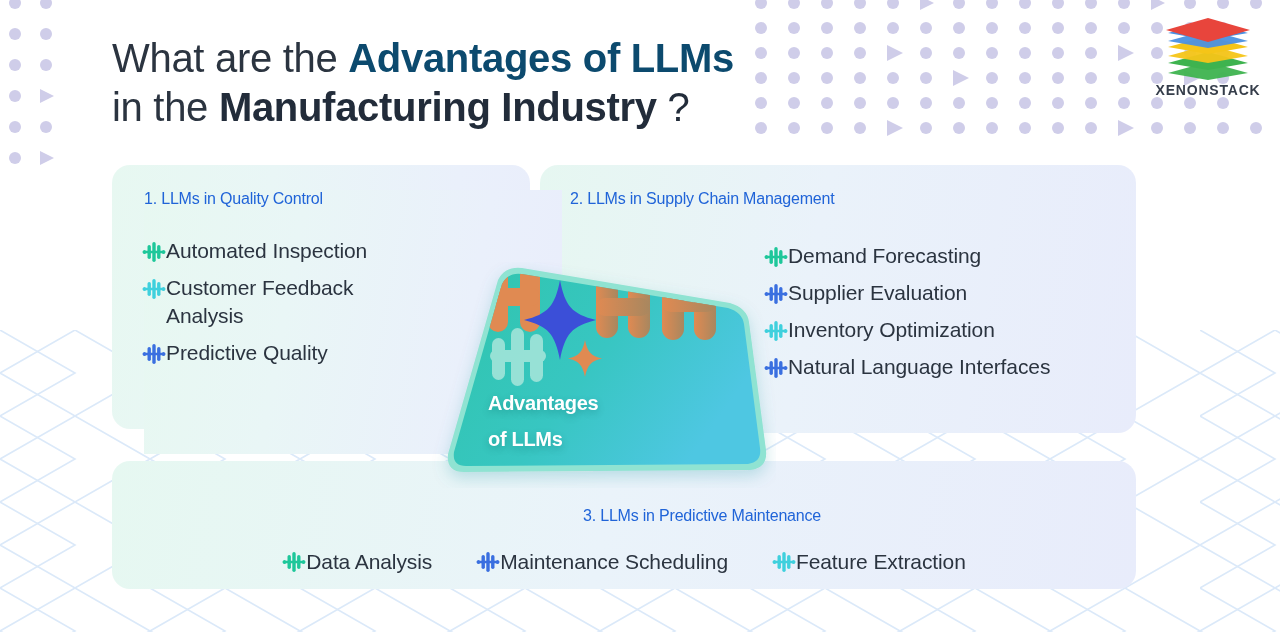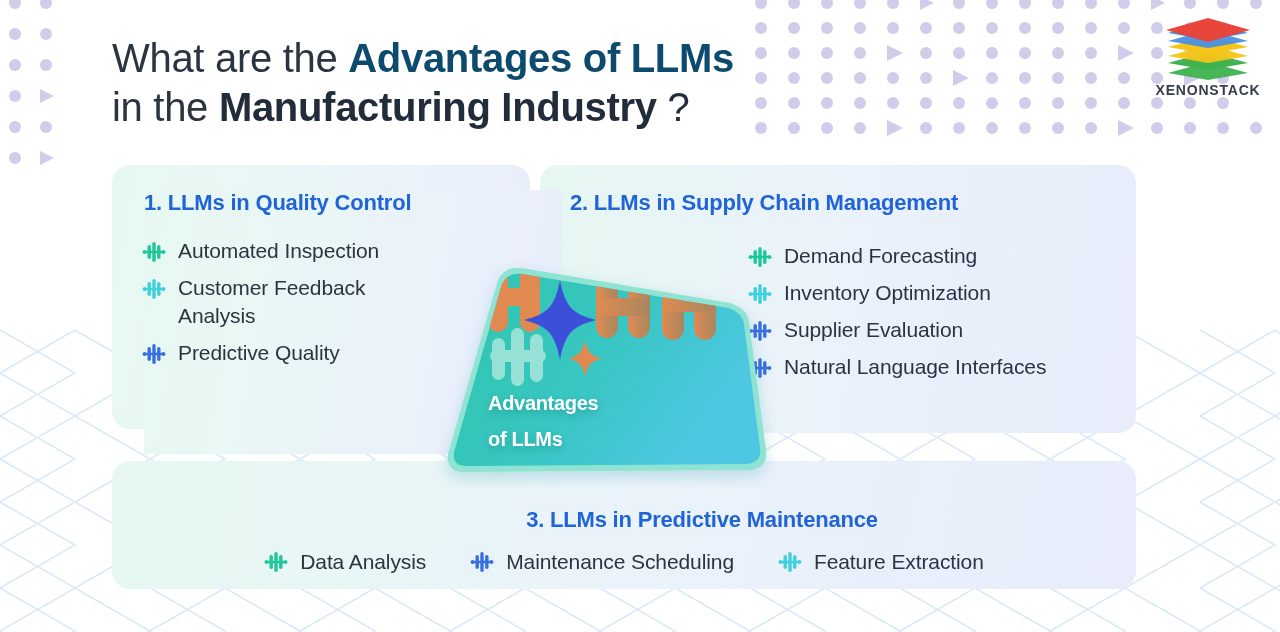--- a/index.html
+++ b/index.html
@@ -79,35 +79,34 @@
     width: 596px; height: 268px;
     background: linear-gradient(100deg, #e6f7f1 0%, #eaf2fa 45%, #e8ecfb 100%);
   }
   #card3 {
     left: 112px; top: 461px;
     width: 1024px; height: 128px;
     background: linear-gradient(100deg, #e6f8f1 0%, #eaf3fa 48%, #e8ecfb 100%);
   }
 
   .card-title {
-    font-size: 22px;
-    font-weight: 700;
+    font-size: 16px;
+    font-weight: 400;
     color: #2064d8;
     letter-spacing: -0.2px;
   }
 
   
   .bullets { position: absolute; }
   #c1-bullets { left: 142px; top: 237px; }
-  #c2-bullets { left: 748px; top: 242px; }
+  #c2-bullets { left: 764px; top: 242px; }
 
   .bullet {
     display: flex;
     align-items: flex-start;
-    gap: 12px;
     margin-bottom: 9px;
   }
   .bullet .label {
     font-size: 21px;
     line-height: 28px;
     color: #2b3440;
     font-weight: 400;
     letter-spacing: -0.1px;
     white-space: pre-line;
   }
@@ -358,43 +357,43 @@
           <rect x="10.3" y="2" width="3.4" height="20" rx="1.7"></rect>
           <rect x="15.1" y="5" width="3.4" height="14" rx="1.7"></rect>
           <rect x="20" y="10" width="3" height="4" rx="1.5"></rect>
           <rect x="0.5" y="10.8" width="23" height="2.4" rx="1.2"></rect>
         </g>
       </svg>
       <div class="label">Demand Forecasting</div>
     </div>
     <div class="bullet">
       <svg class="wave-ico" viewBox="0 0 24 24">
+        <g fill="#3a6fe0">
+          <rect x="1" y="10" width="3" height="4" rx="1.5"></rect>
+          <rect x="5.5" y="5" width="3.4" height="14" rx="1.7"></rect>
+          <rect x="10.3" y="2" width="3.4" height="20" rx="1.7"></rect>
+          <rect x="15.1" y="5" width="3.4" height="14" rx="1.7"></rect>
+          <rect x="20" y="10" width="3" height="4" rx="1.5"></rect>
+          <rect x="0.5" y="10.8" width="23" height="2.4" rx="1.2"></rect>
+        </g>
+      </svg>
+      <div class="label">Supplier Evaluation</div>
+    </div>
+    <div class="bullet">
+      <svg class="wave-ico" viewBox="0 0 24 24">
         <g fill="#3fd0dd">
           <rect x="1" y="10" width="3" height="4" rx="1.5"></rect>
           <rect x="5.5" y="5" width="3.4" height="14" rx="1.7"></rect>
           <rect x="10.3" y="2" width="3.4" height="20" rx="1.7"></rect>
           <rect x="15.1" y="5" width="3.4" height="14" rx="1.7"></rect>
           <rect x="20" y="10" width="3" height="4" rx="1.5"></rect>
           <rect x="0.5" y="10.8" width="23" height="2.4" rx="1.2"></rect>
         </g>
       </svg>
       <div class="label">Inventory Optimization</div>
-    </div>
-    <div class="bullet">
-      <svg class="wave-ico" viewBox="0 0 24 24">
-        <g fill="#3a6fe0">
-          <rect x="1" y="10" width="3" height="4" rx="1.5"></rect>
-          <rect x="5.5" y="5" width="3.4" height="14" rx="1.7"></rect>
-          <rect x="10.3" y="2" width="3.4" height="20" rx="1.7"></rect>
-          <rect x="15.1" y="5" width="3.4" height="14" rx="1.7"></rect>
-          <rect x="20" y="10" width="3" height="4" rx="1.5"></rect>
-          <rect x="0.5" y="10.8" width="23" height="2.4" rx="1.2"></rect>
-        </g>
-      </svg>
-      <div class="label">Supplier Evaluation</div>
     </div>
     <div class="bullet">
       <svg class="wave-ico" viewBox="0 0 24 24">
         <g fill="#3a6fe0">
           <rect x="1" y="10" width="3" height="4" rx="1.5"></rect>
           <rect x="5.5" y="5" width="3.4" height="14" rx="1.7"></rect>
           <rect x="10.3" y="2" width="3.4" height="20" rx="1.7"></rect>
           <rect x="15.1" y="5" width="3.4" height="14" rx="1.7"></rect>
           <rect x="20" y="10" width="3" height="4" rx="1.5"></rect>
           <rect x="0.5" y="10.8" width="23" height="2.4" rx="1.2"></rect>

